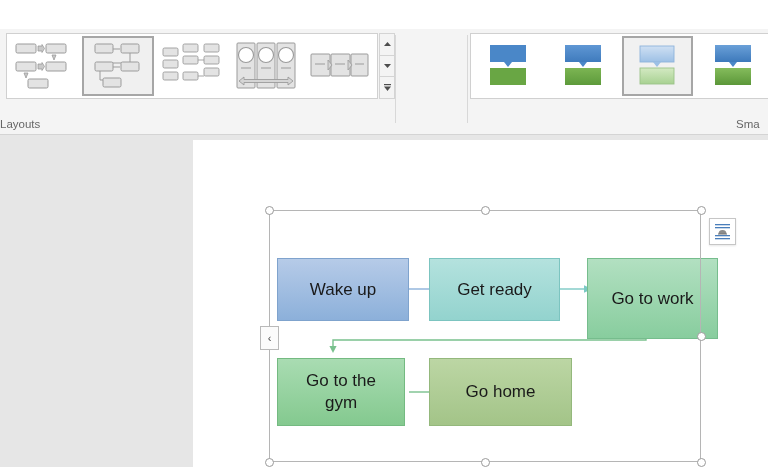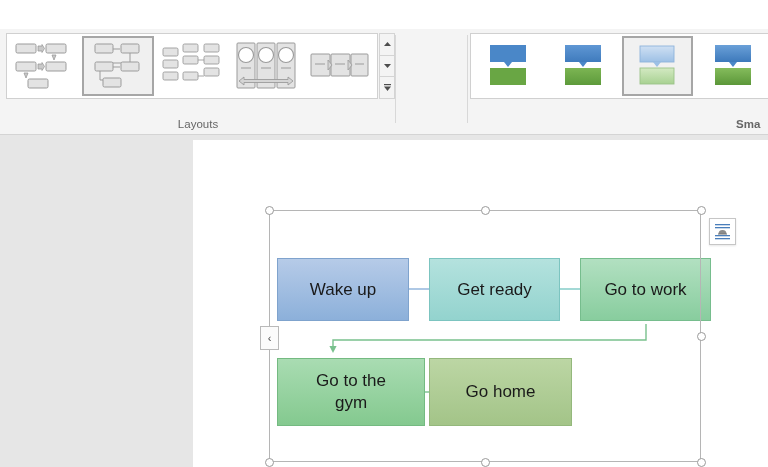--- a/index.html
+++ b/index.html
@@ -87,21 +87,20 @@
     position: absolute;
     top: 6px;
     width: 1px;
     height: 88px;
     background: #d8d8d8;
   }
   .group-label {
     position: absolute;
     bottom: 5px;
     width: 100%;
-    text-align: center;
     font-size: 11.5px;
     color: #666666;
     white-space: nowrap;
   }
 
   
   .layouts-gallery {
     position: absolute;
     left: 6px; top: 4px;
     width: 372px; height: 66px;
@@ -417,21 +416,21 @@
 
       <div class="group-label" style="left:0; width:396px;">Layouts</div>
       <div class="group-divider" style="left:395px;"></div>
     </div>
 
     <div class="group" style="position:absolute; left:396px; top:0; width:72px;">
 
       <div class="group-divider" style="left:71px;"></div>
     </div>
 
-    <div class="group" style="position:absolute; left:468px; top:0; width:300px;font-weight:bold;">
+    <div class="group" style="position:absolute; left:468px; top:0; width:300px;">
 
       <div class="styles-gallery" style="left:2px;">
 
         <div class="style-thumb">
           <svg width="64" height="50" viewBox="0 0 64 50">
             <rect x="14" y="4" width="36" height="17" fill="#4a87c8"></rect>
             <polygon points="28,21 36,21 32,26" fill="#4a87c8"></polygon>
             <rect x="14" y="27" width="36" height="17" fill="#69a644"></rect>
           </svg>
         </div>
@@ -528,27 +527,27 @@
                     border:1px solid #7fa3cd;">
           <span>Wake up</span>
         </div>
 
         <div class="node" style="left:160px; top:48px; width:131px; height:63px;
                     background:linear-gradient(180deg,#b4e2de 0%,#93d3ce 100%);
                     border:1px solid #7cc4c0;justify-content:center;">
           <span>Get ready</span>
         </div>
 
-        <div class="node" style="left:311px; top:48px; width:131px; height:63px;
+        <div class="node" style="left:318px; top:48px; width:131px; height:81px;
                     background:linear-gradient(180deg,#b2e0c1 0%,#88cd9e 100%);
                     border:1px solid #76bd8d;">
           <span>Go to work</span>
         </div>
 
-        <div class="node" style="left:8px; top:148px; width:148px; height:68px;
+        <div class="node" style="left:8px; top:148px; width:128px; height:68px;
                     background:linear-gradient(180deg,#a9dcb2 0%,#84c98f 100%);
                     border:1px solid #74ba81;align-items:center;">
           <span style="white-space:pre-line;">Go to the
 gym</span>
         </div>
 
         <div class="node" style="left:160px; top:148px; width:143px; height:68px;
                     background:linear-gradient(180deg,#bcd6a4 0%,#a3c488 100%);
                     border:1px solid #94b87c;">
           <span>Go home</span>

